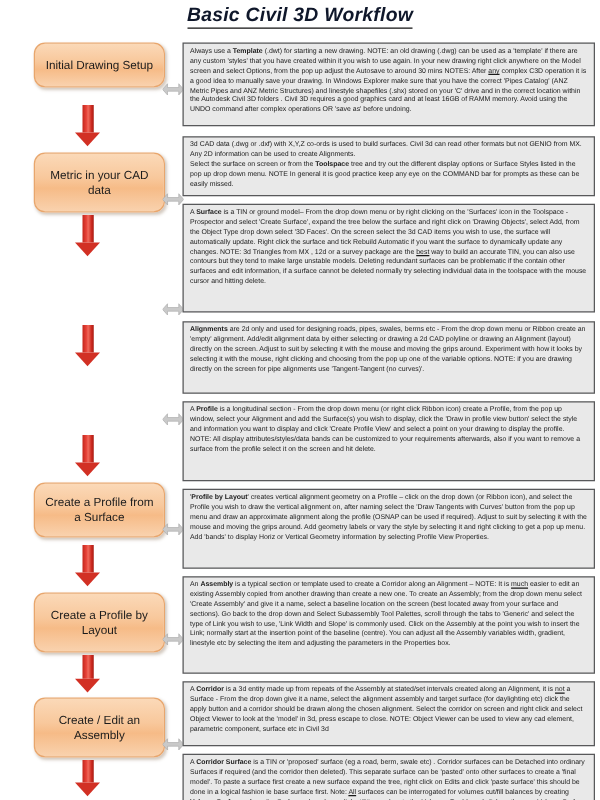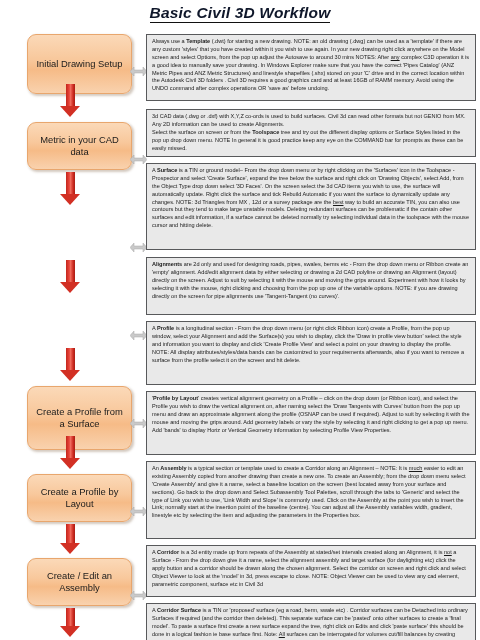--- a/index.html
+++ b/index.html
@@ -111,21 +111,21 @@
 </style>
 </head>
 <body>
 
 <div class="title">
   <span>Basic Civil 3D Workflow</span>
 </div>
 
 <div class="flow">
 
-  <div class="node" style="top:4px;height:60px;">
+  <div class="node" style="top:4px;height:36px;">
     <span>Initial Drawing Setup</span>
   </div>
   <div class="down-arrow" style="top:54px;height:36px;">
     <div class="shaft"></div>
       <div class="head"></div>
   </div>
 
   <div class="node" style="top:92px;height:48px;">
     <span>Metric in your CAD data</span>
   </div>
@@ -137,21 +137,21 @@
   <div class="down-arrow" style="top:230px;height:36px;">
     <div class="shaft"></div>
       <div class="head"></div>
   </div>
 
   <div class="down-arrow" style="top:318px;height:36px;">
     <div class="shaft"></div>
       <div class="head"></div>
   </div>
 
-  <div class="node" style="top:356px;height:64px;">
+  <div class="node" style="top:356px;height:44px;">
     <span>Create a Profile from a Surface</span>
   </div>
   <div class="down-arrow" style="top:406px;height:36px;">
     <div class="shaft"></div>
       <div class="head"></div>
   </div>
 
   <div class="node" style="top:444px;height:48px;">
     <span>Create a Profile by Layout</span>
   </div>

